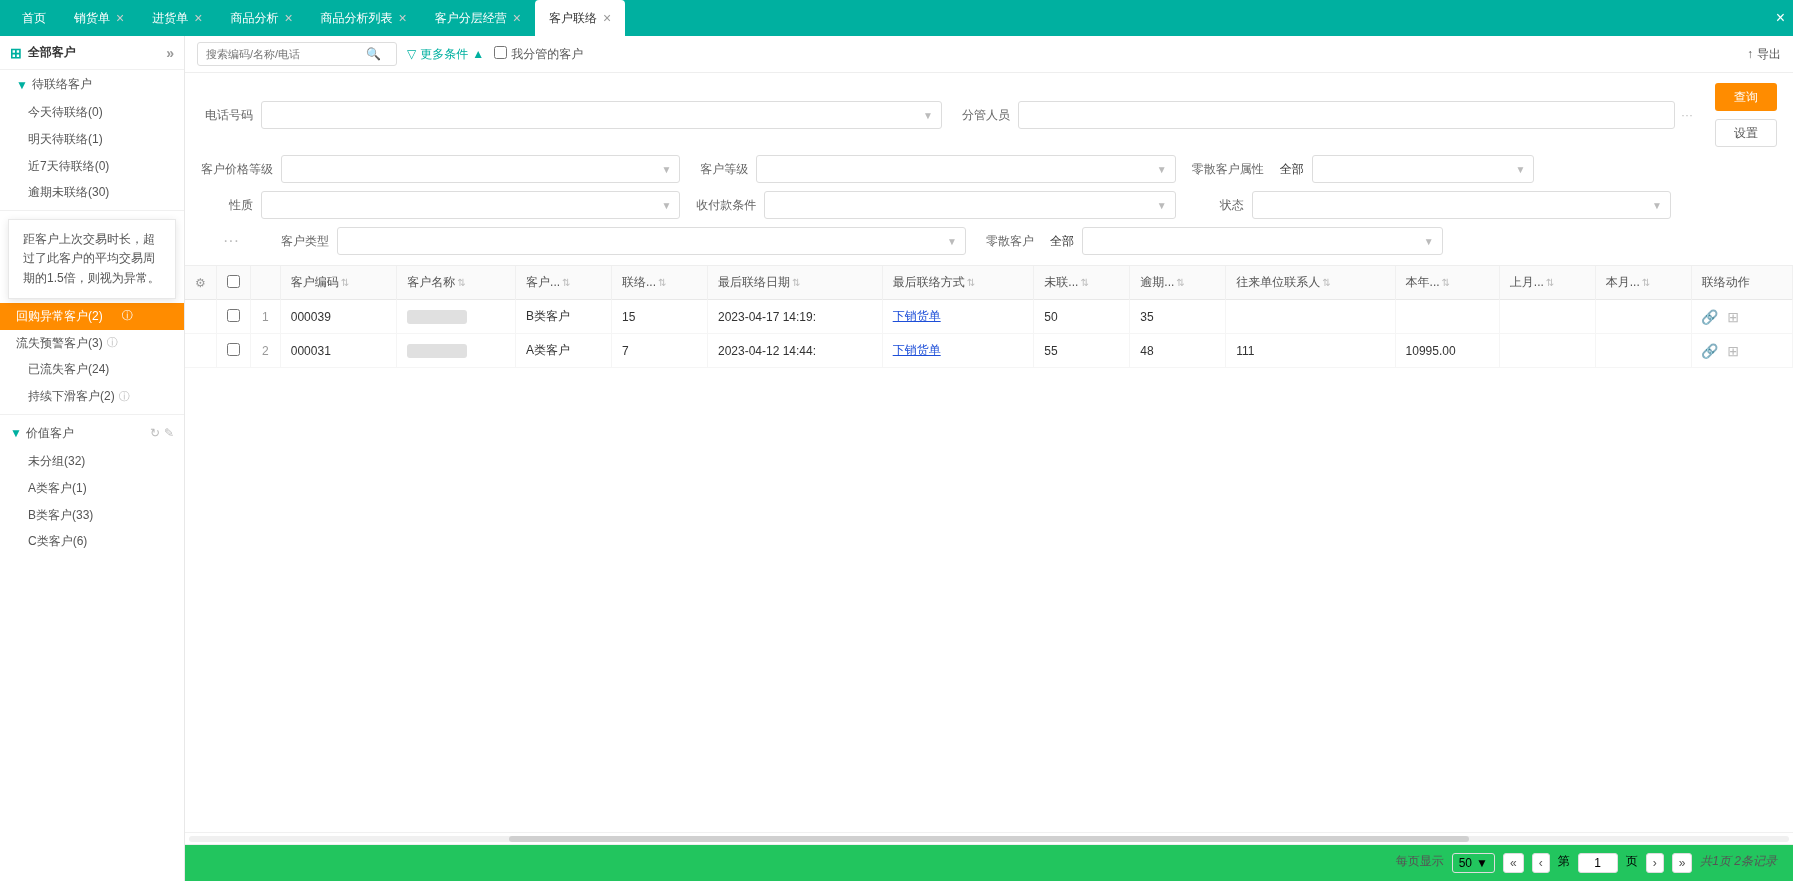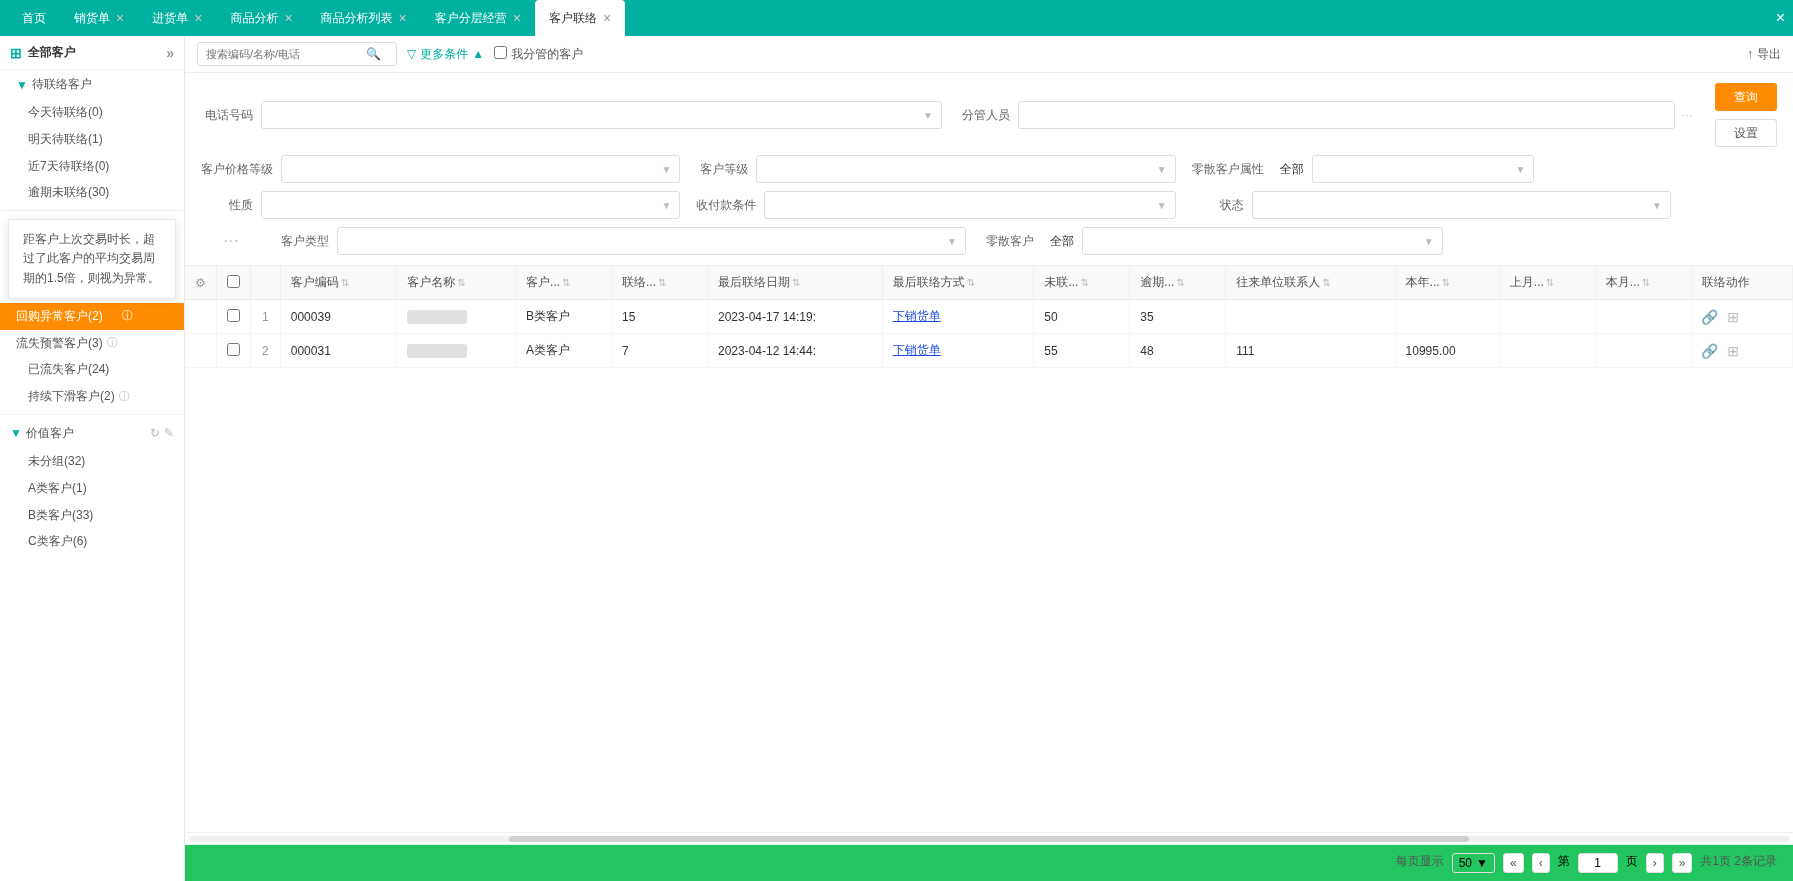--- a/index.html
+++ b/index.html
@@ -206,21 +206,21 @@
       font-size: 12px; display: flex; align-items: center; gap: 4px; cursor: pointer;
     }
     .pagination-bar .nav-btn {
       border: 1px solid #ddd; border-radius: 3px; padding: 2px 6px;
       cursor: pointer; color: #555; font-size: 12px; background: white;
     }
     .pagination-bar .page-input {
       border: 1px solid #ddd; border-radius: 3px; padding: 2px 6px;
       width: 40px; text-align: center; font-size: 12px; outline: none;
     }
-    .pagination-bar .total-info { color: #555; }
+    .pagination-bar .total-info { color: #555; font-style: italic; }
 
     
     .scroll-bar-container {
       height: 12px; background: white; border-top: 1px solid #f0f0f0;
       display: flex; align-items: center; padding: 0 4px;
     }
     .scroll-track {
       flex: 1; height: 6px; background: #f0f0f0; border-radius: 3px; position: relative;
     }
     .scroll-thumb {

